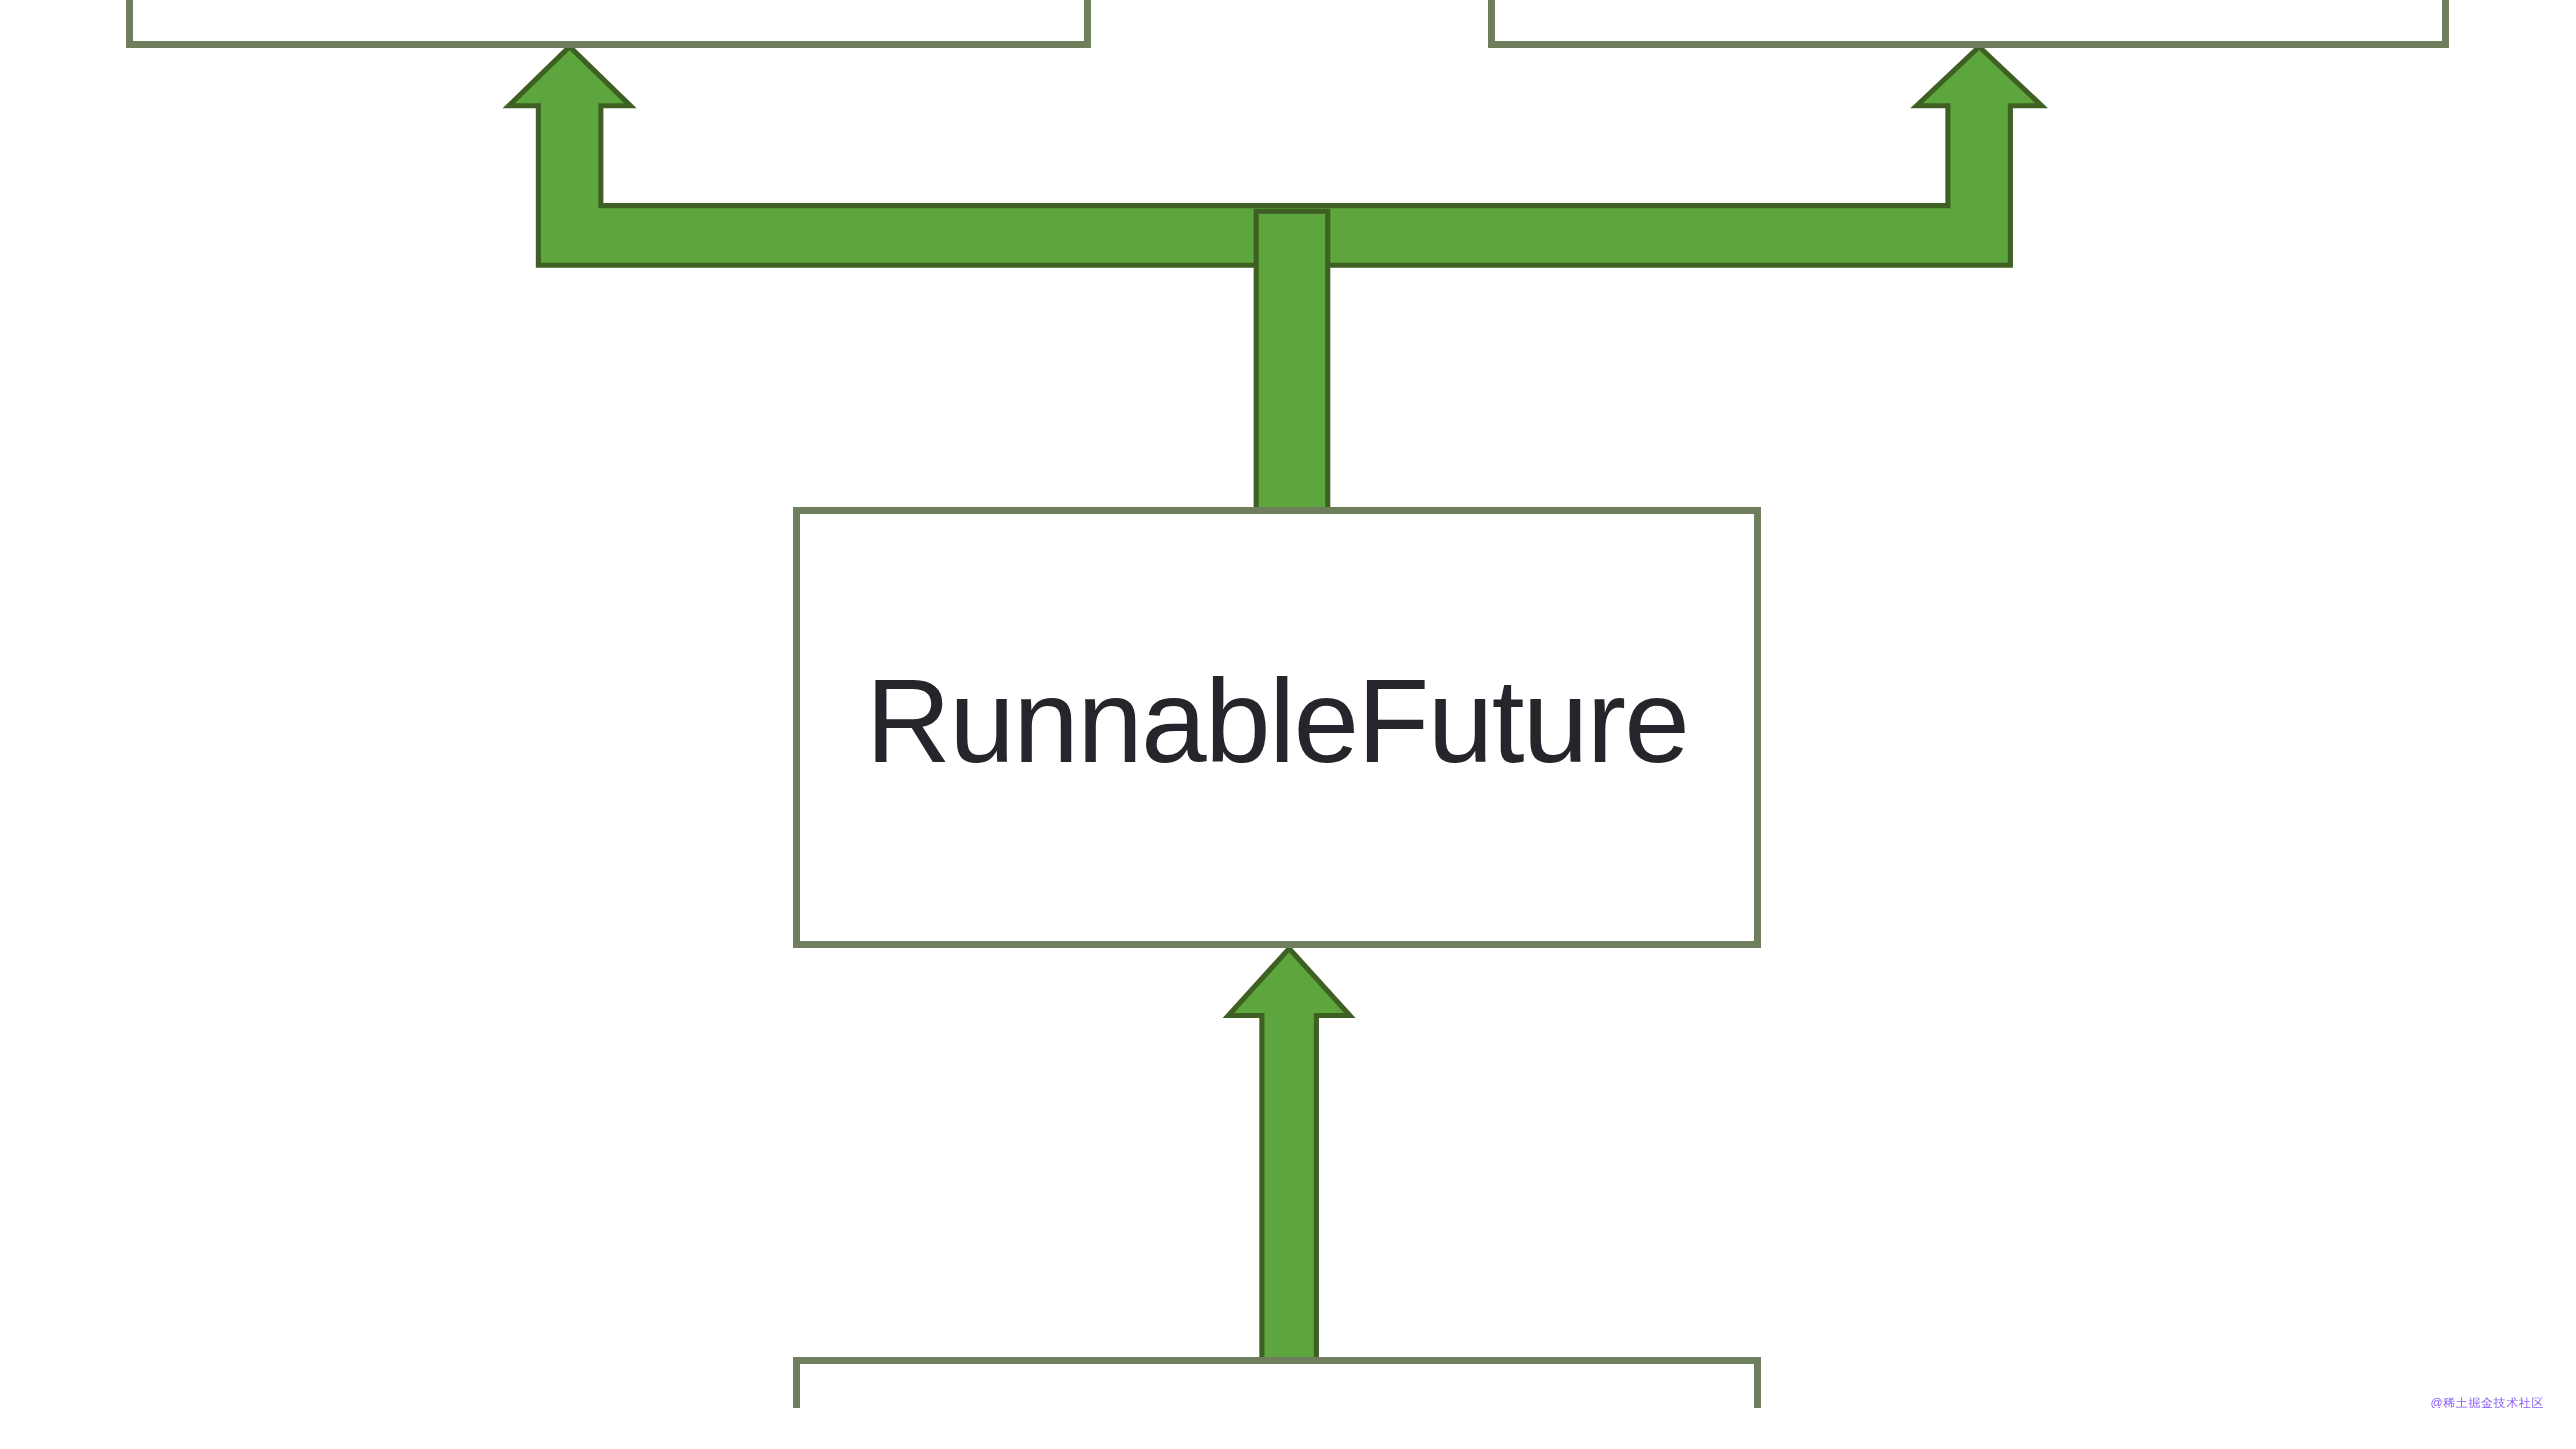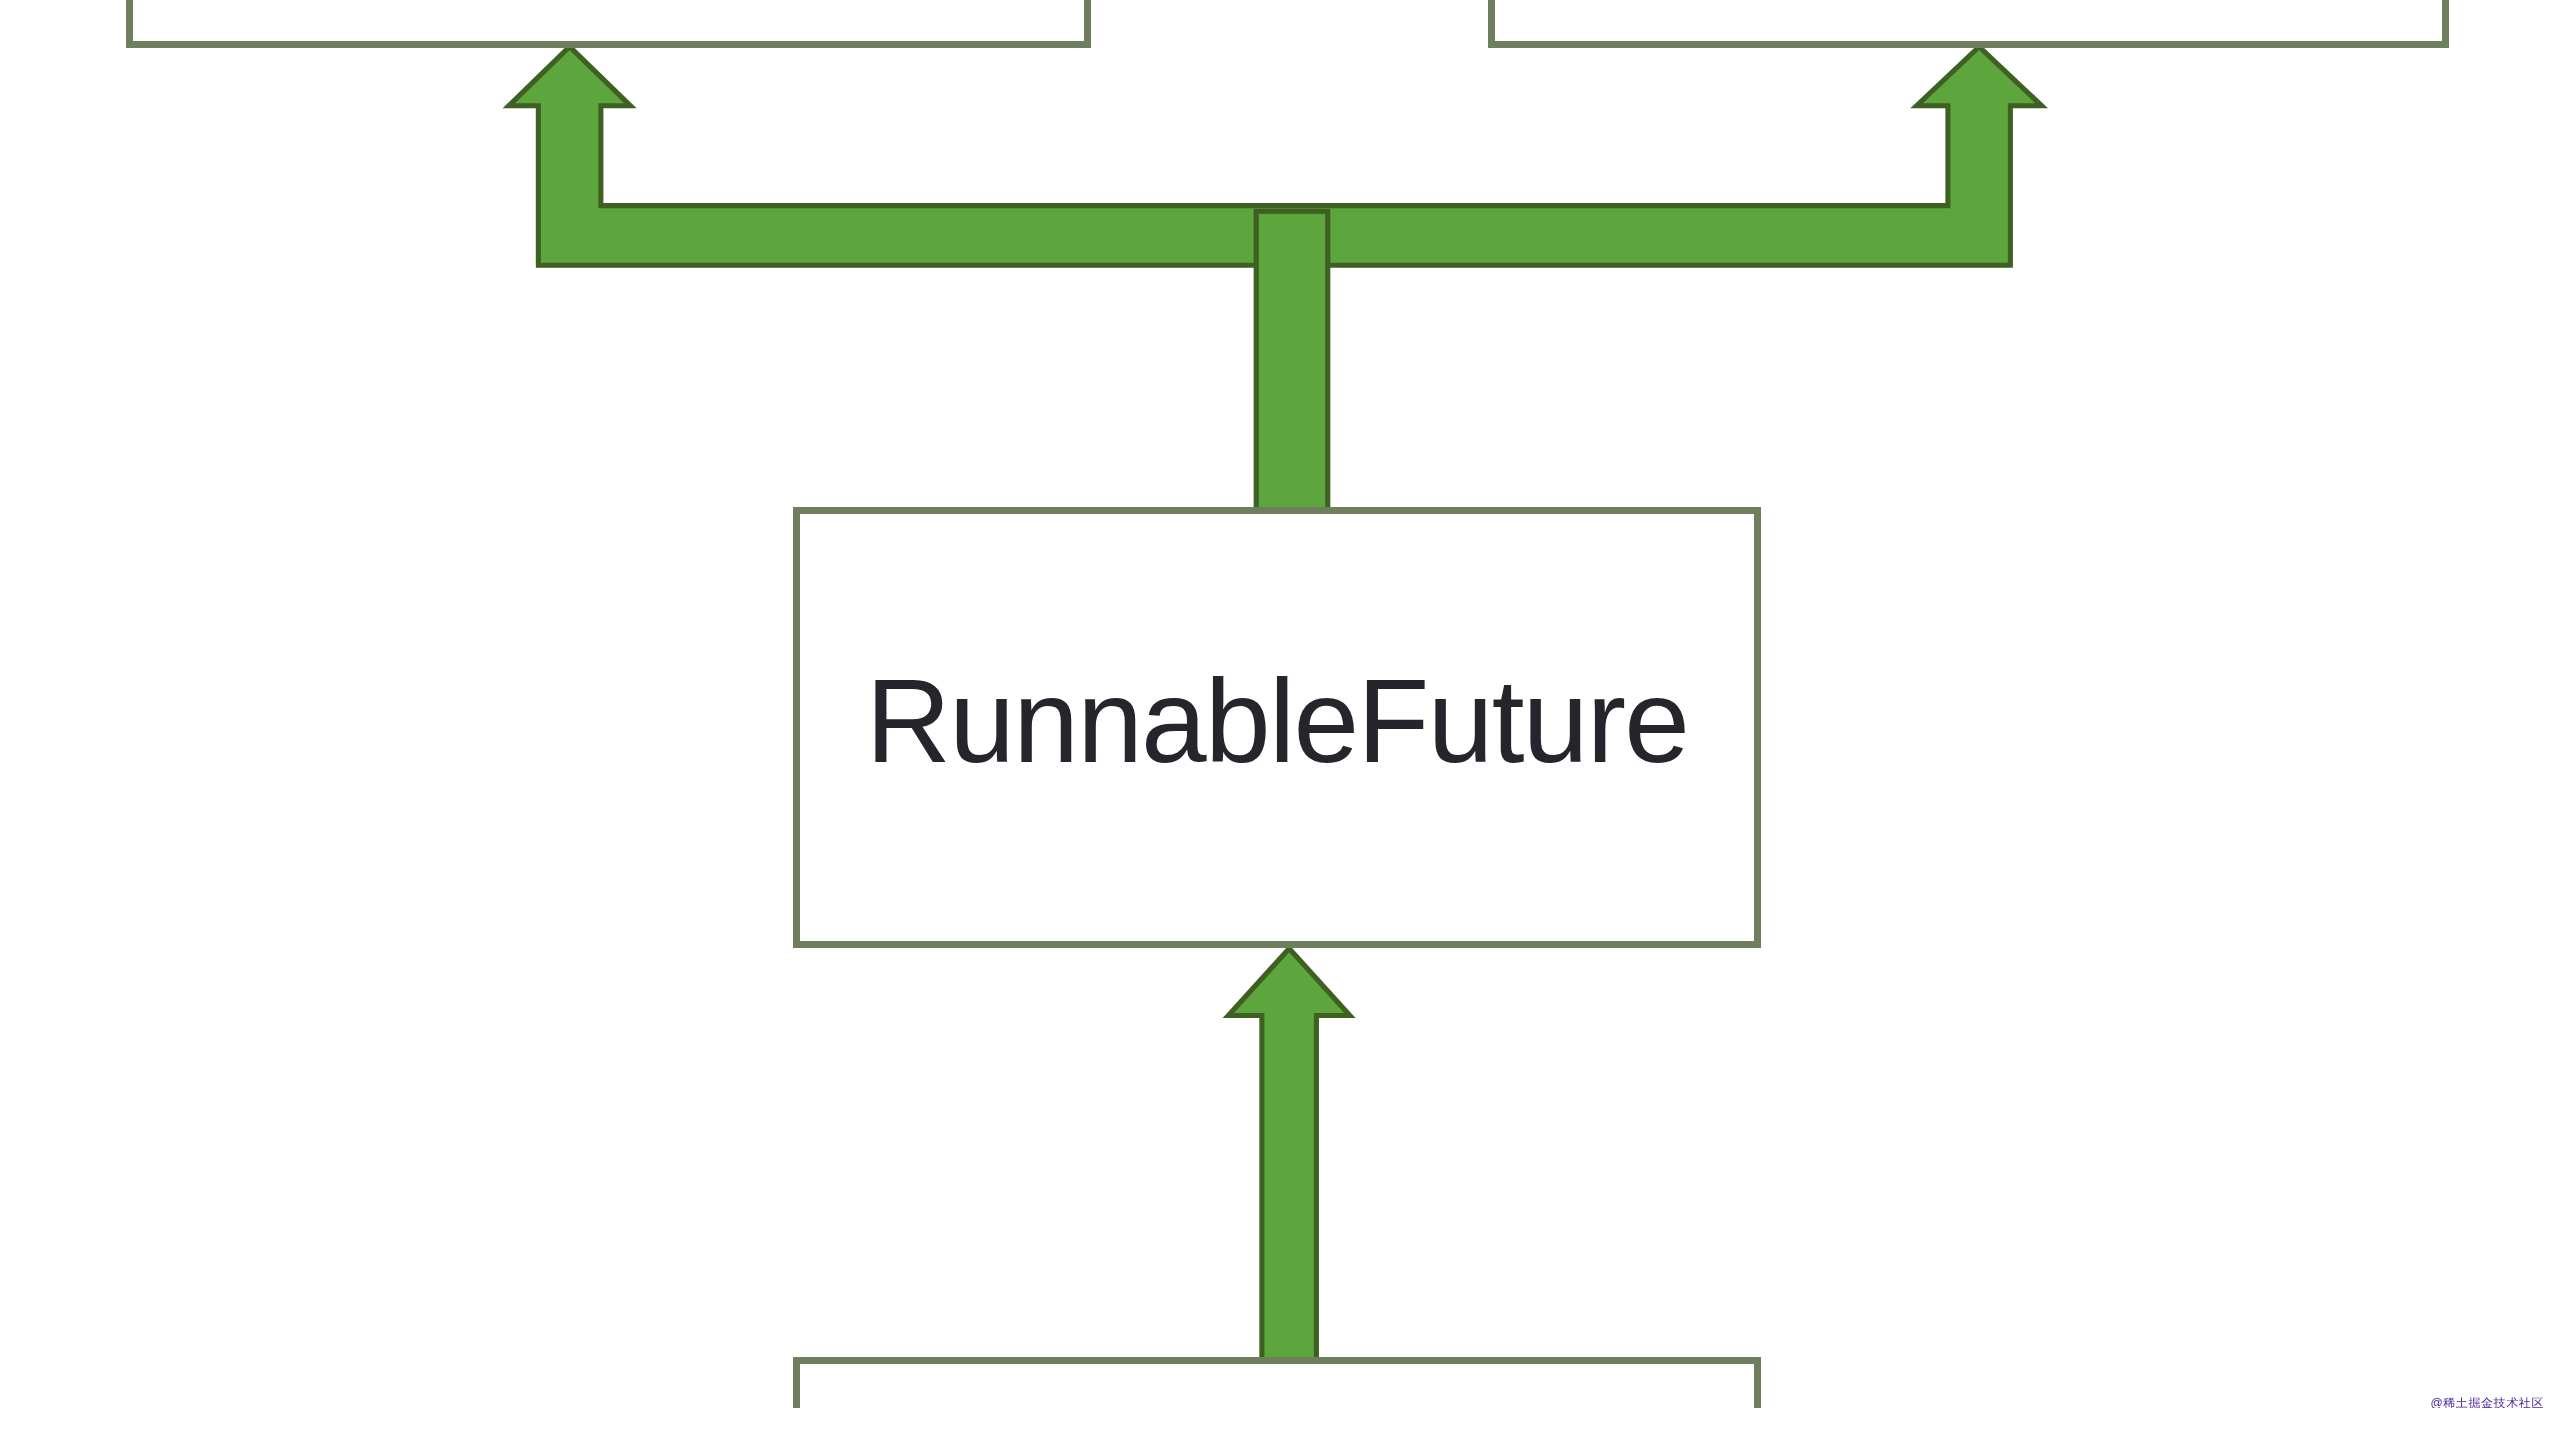--- a/index.html
+++ b/index.html
@@ -75,21 +75,21 @@
   }
   .hidden-label {
     font-size: 34px;
     color: transparent;
   }
   .watermark {
     position: absolute;
     right: 32px;
     top: 1395px;
     font-size: 12px;
-    color: #4c1d95;
+    color: #8b5cf6;
     letter-spacing: 0.6px;
     white-space: nowrap;
     margin-left: 8px;
   }
 </style>
 </head>
 <body>
 
 <div class="canvas">
 

